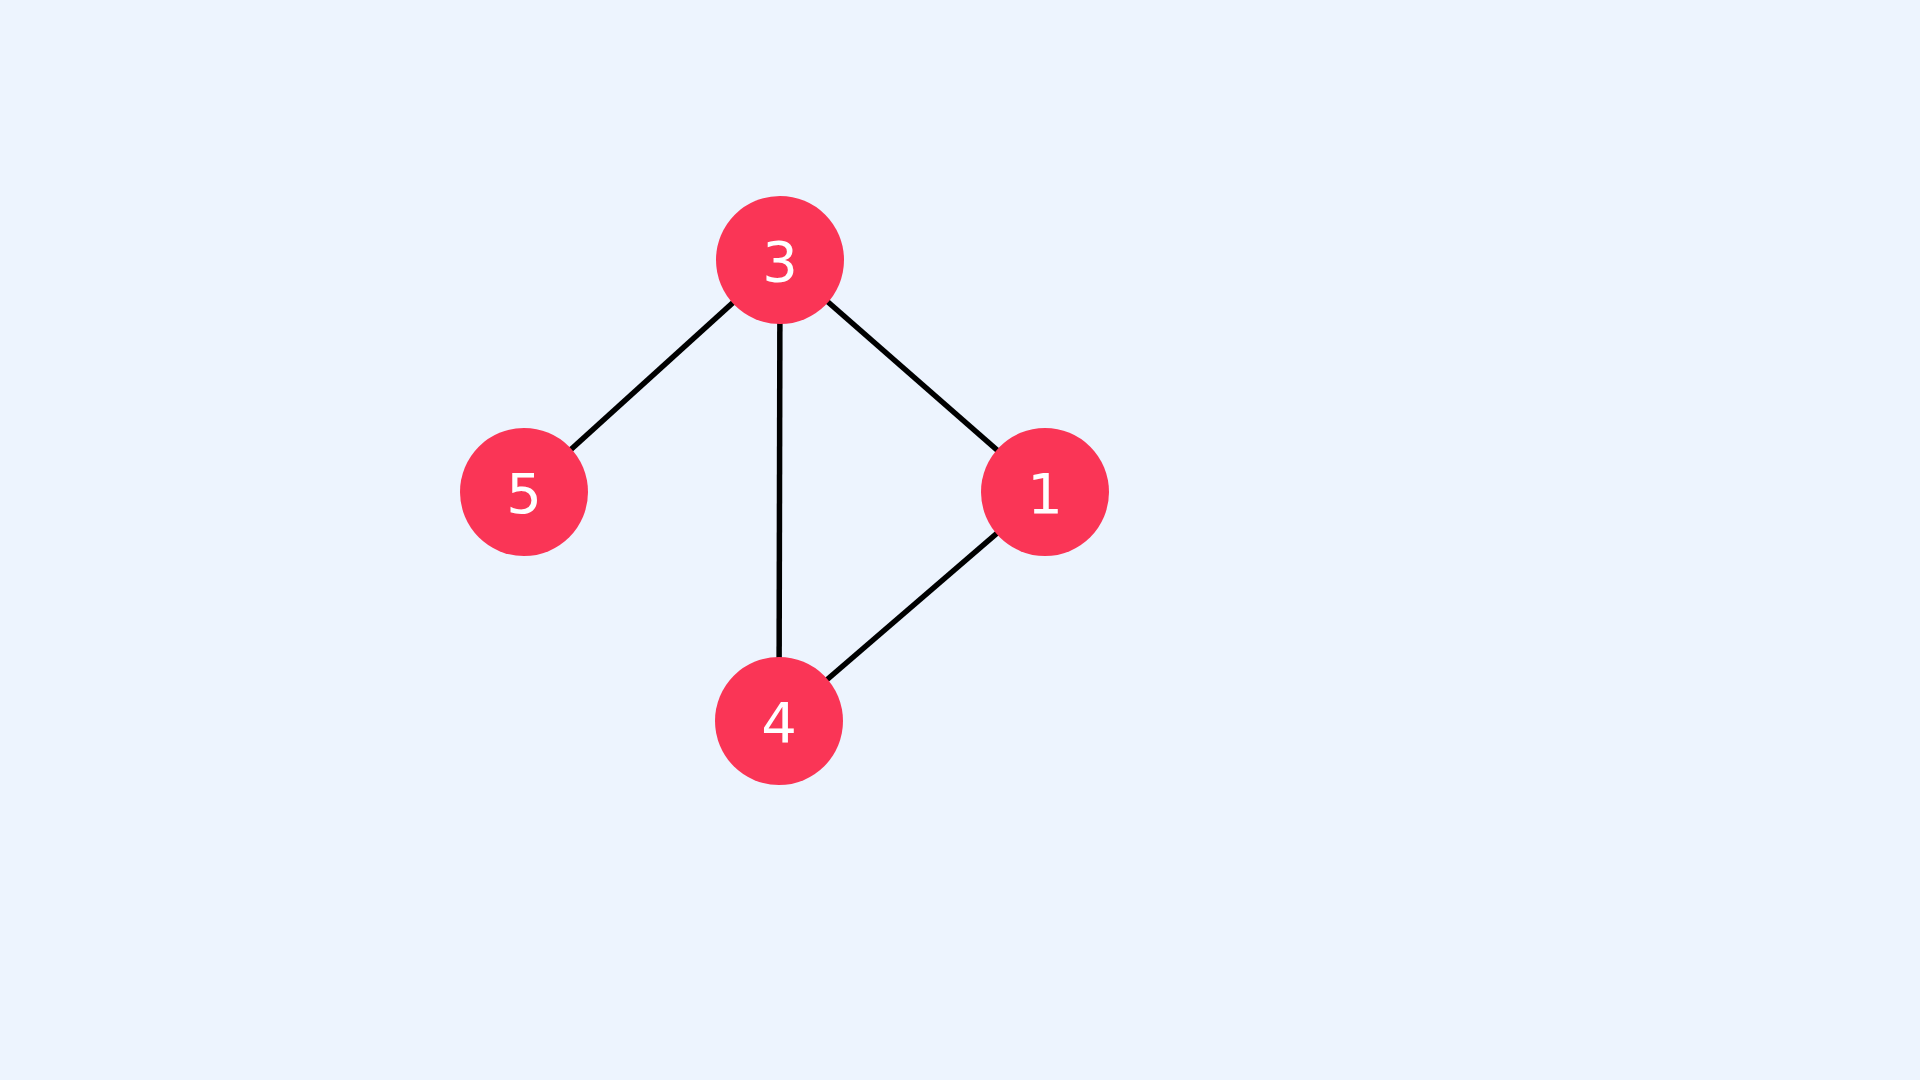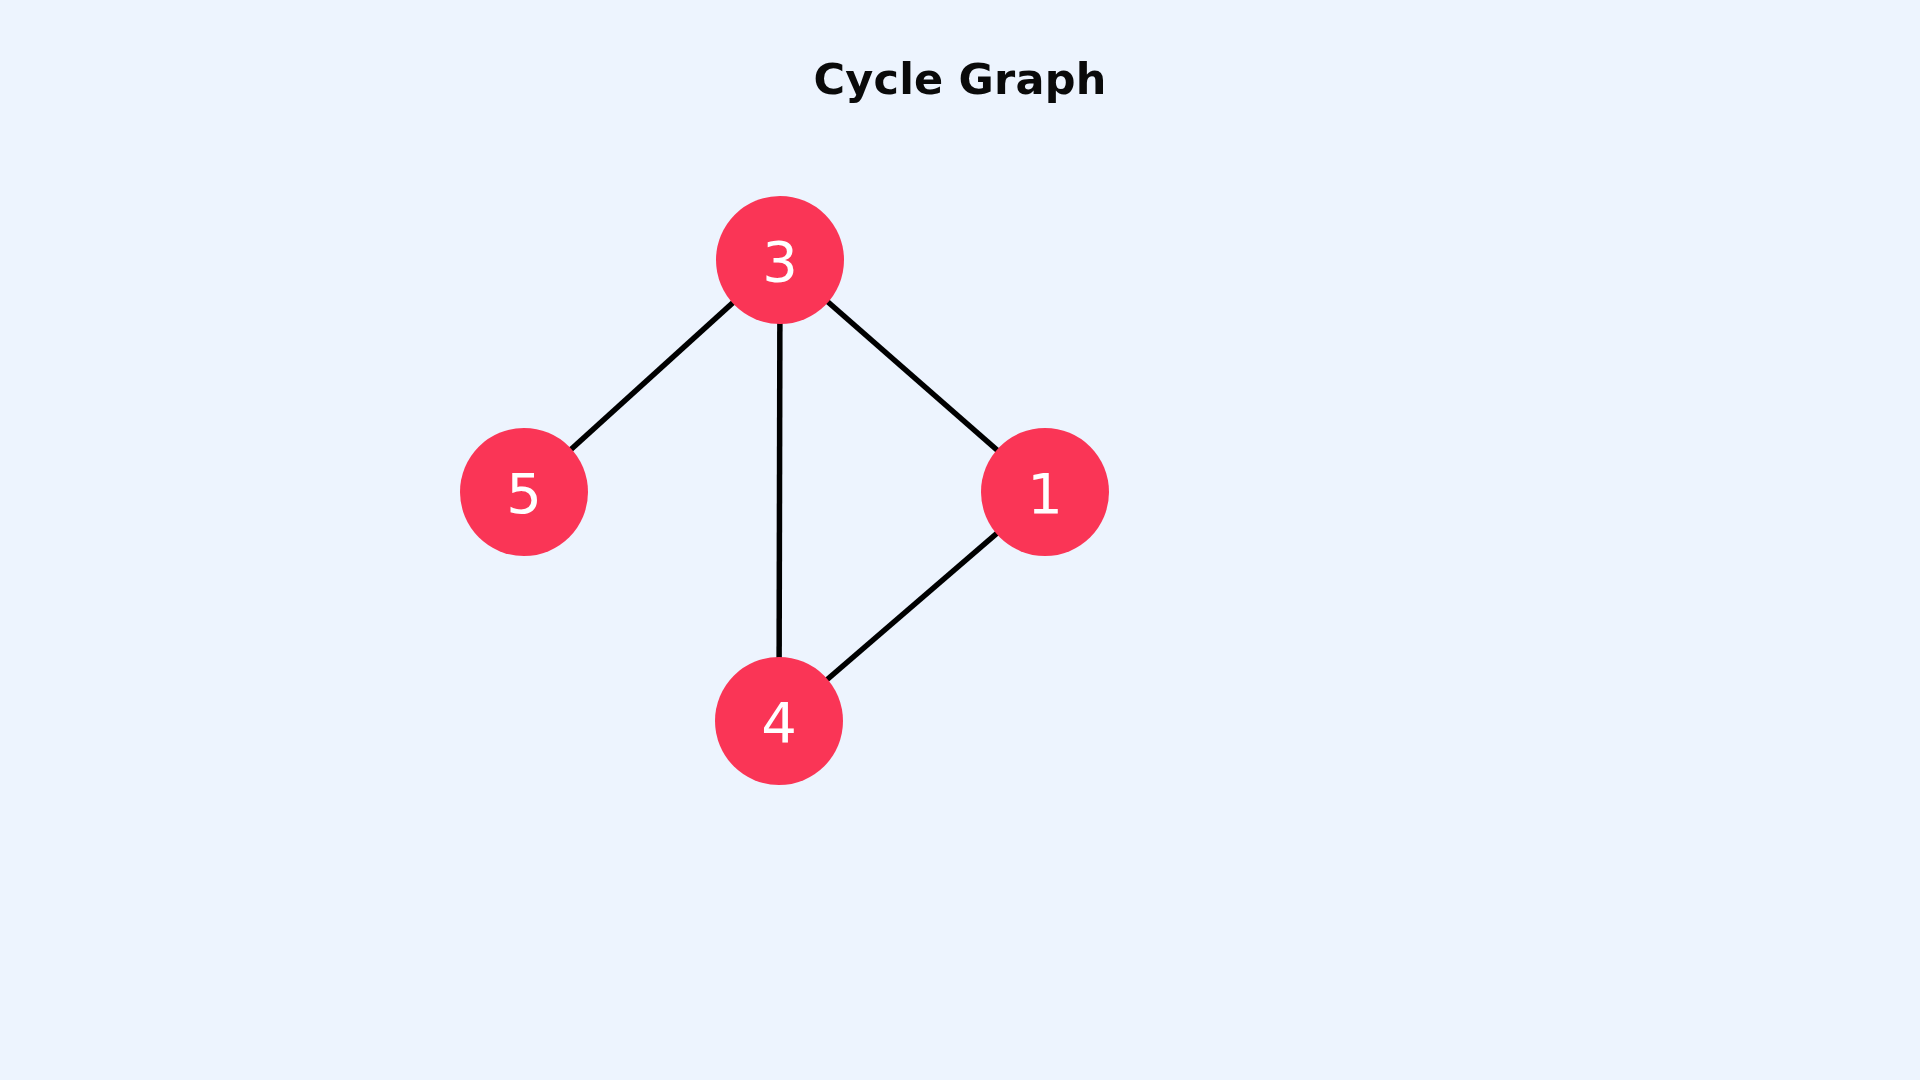--- a/index.html
+++ b/index.html
@@ -54,21 +54,20 @@
     font-weight: 400;
     text-anchor: middle;
     dominant-baseline: central;
   }
 </style>
 </head>
 <body>
 
 <div id="figure" style="background: rgb(237, 244, 254); width: 1920px; height: 1080px;">
 
-  <div id="graph-title" style="font-size: 43px;">Cycle Graph</div>
 
   <svg id="graph-canvas" viewBox="0 0 1920 1080" xmlns="http://www.w3.org/2000/svg">
     <g id="edge-layer">
         <line x1="780" y1="260" x2="524" y2="492" stroke="#000000" stroke-width="5.5" class="graph-edge"></line>
         <line x1="780" y1="260" x2="1045" y2="492" stroke="#000000" stroke-width="5.5" class="graph-edge"></line>
         <line x1="780" y1="260" x2="779" y2="721" stroke="#000000" stroke-width="5.5" class="graph-edge"></line>
         <line x1="1045" y1="492" x2="779" y2="721" stroke="#000000" stroke-width="5.5" class="graph-edge"></line>
       </g>
     <g id="node-layer">
         <g>

